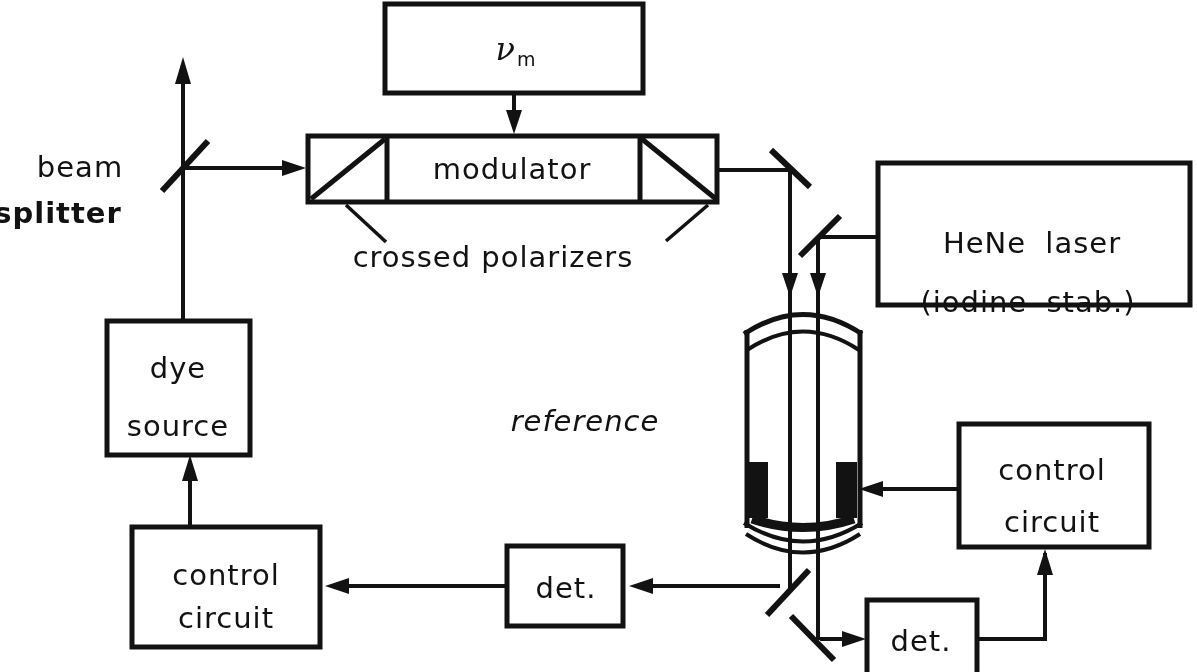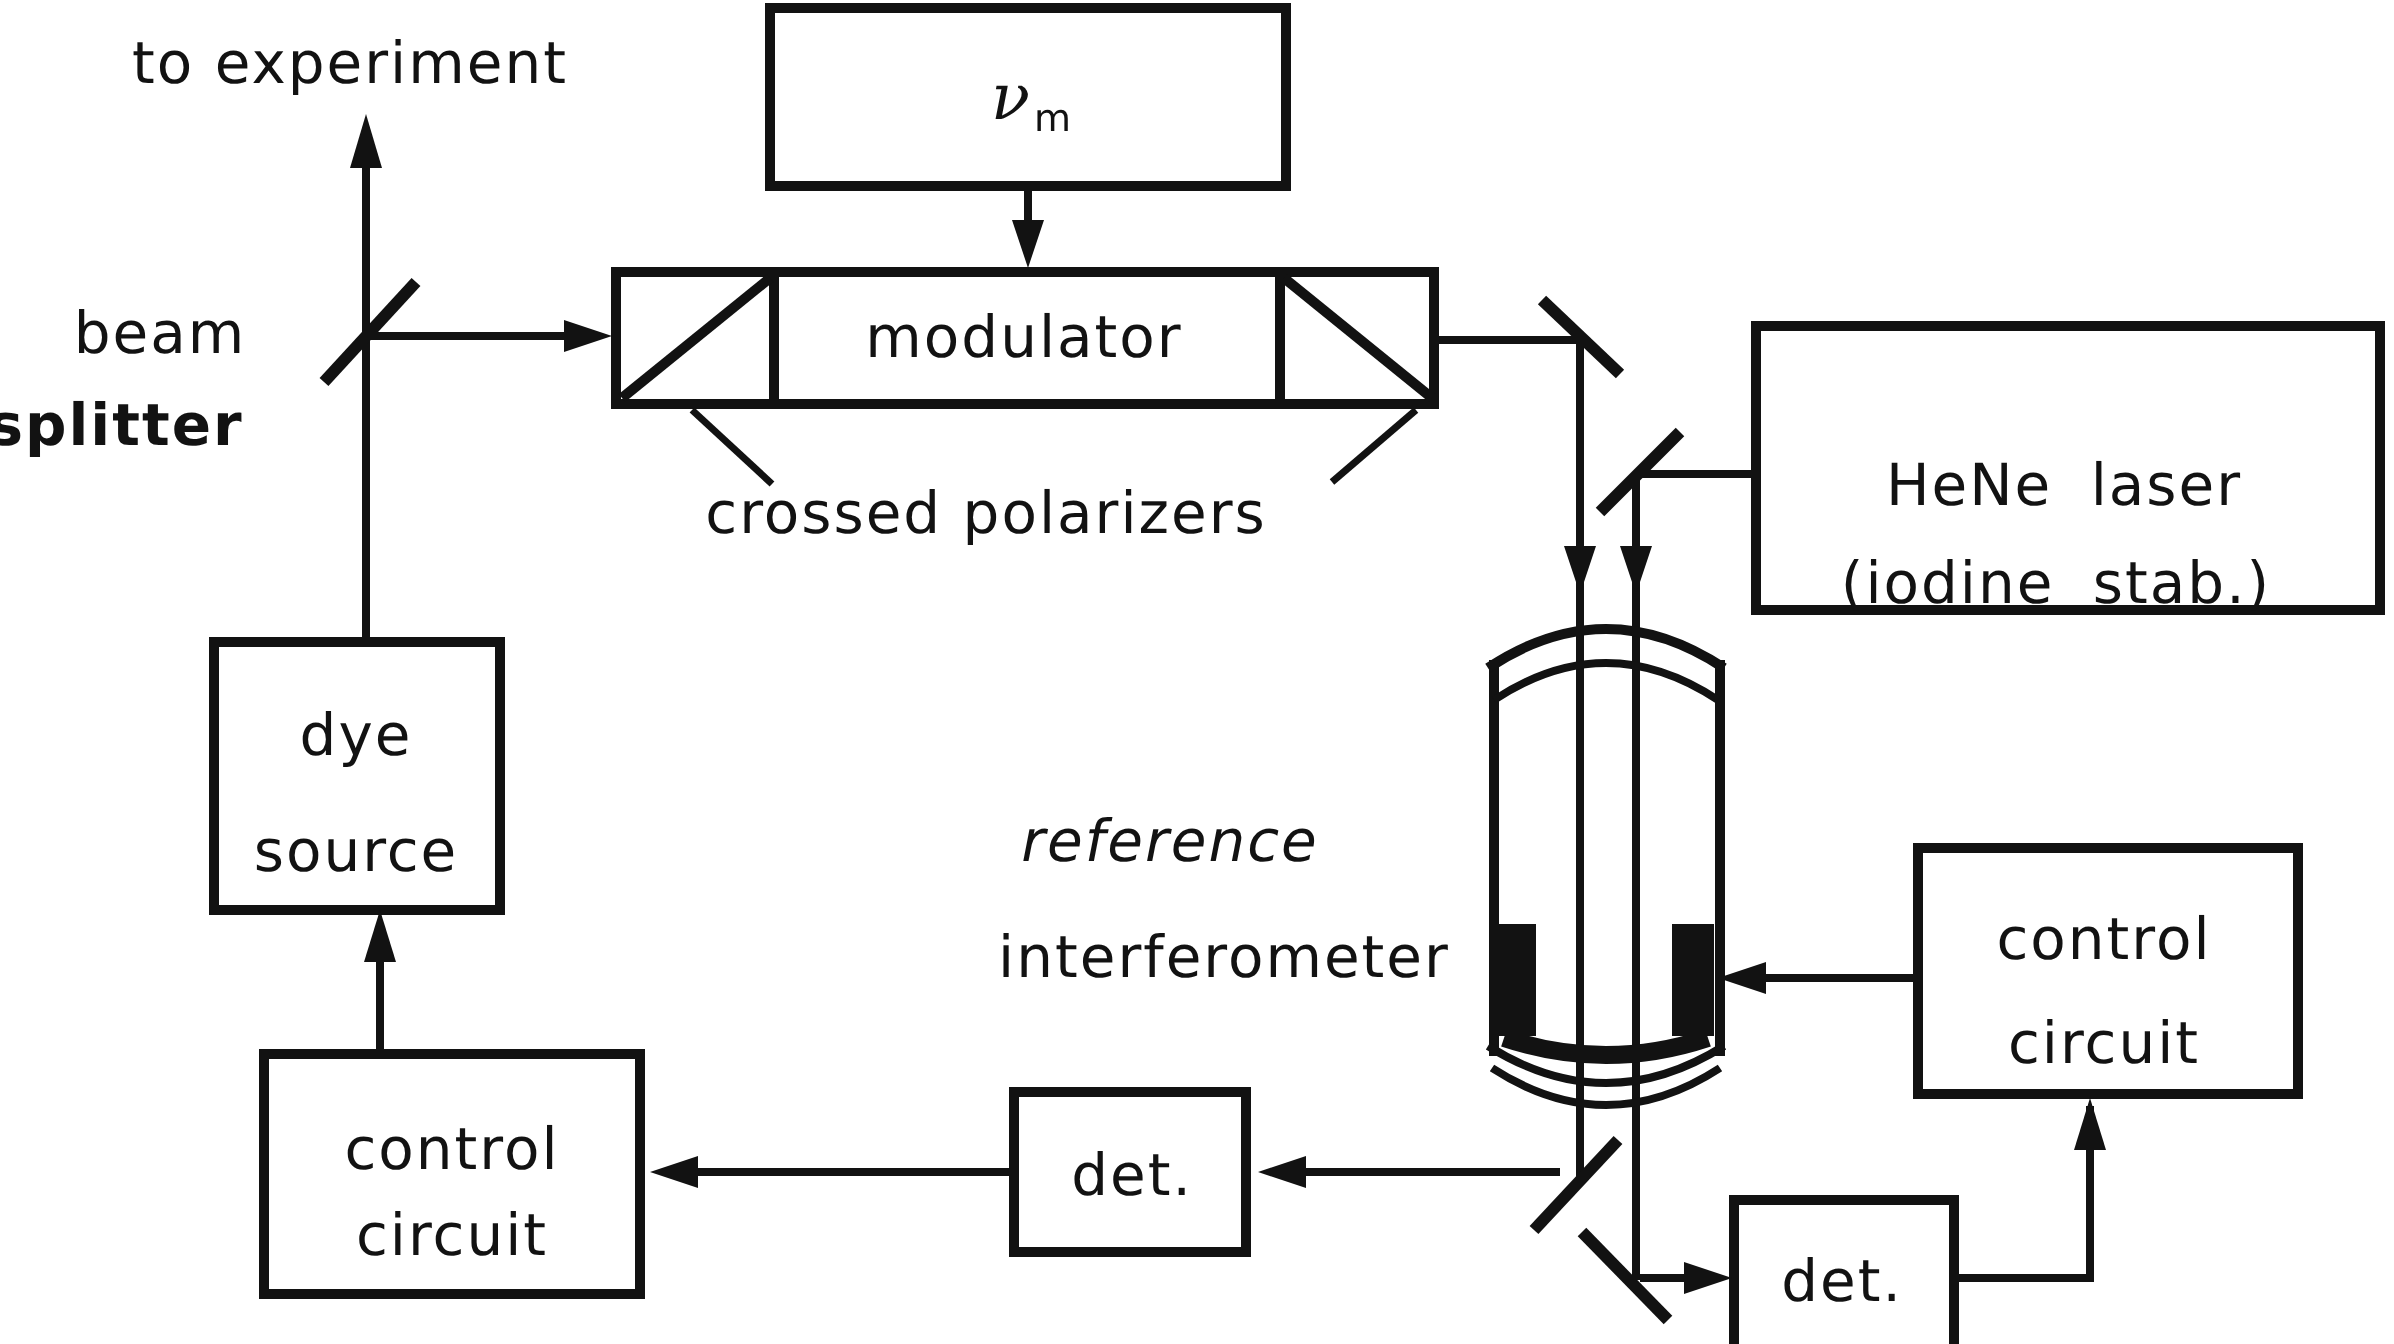--- a/index.html
+++ b/index.html
@@ -93,37 +93,35 @@
       <polygon points="818,297 810,273 826,273"></polygon>
       <polygon points="859,489 883,481 883,497"></polygon>
       <polygon points="629,586 653,578 653,594"></polygon>
       <polygon points="325,586 349,578 349,594"></polygon>
       <polygon points="866,639 842,631 842,647"></polygon>
       <polygon points="1045,549 1037,575 1053,575"></polygon>
       <polygon points="190,455 182,481 198,481"></polygon>
     </g>
   </svg>
 
-  <div class="lbl" style="left:175px; top:32px;">to experiment</div>
   <div class="lbl" style="left:80px;  top:167px;">beam</div>
   <div class="lbl" style="left:58px;  top:213px;font-weight:bold;">splitter</div>
 
   <div class="lbl" style="left:516px; top:51px;"><span class="nu">ν</span><span class="nu-sub">m</span></div>
 
   <div class="lbl" style="left:493px; top:257px;">crossed polarizers</div>
   <div class="lbl" style="left:512px; top:169px;">modulator</div>
 
   <div class="lbl wide" style="left:1032px; top:212px;">HeNe laser</div>
-  <div class="lbl wide" style="left:1028px; top:261px;">(iodine stab.)</div>
+  <div class="lbl wide" style="left:1028px; top:271px;">(iodine stab.)</div>
 
   <div class="lbl" style="left:178px; top:368px;">dye</div>
   <div class="lbl" style="left:178px; top:426px;">source</div>
 
   <div class="lbl" style="left:585px; top:421px;font-style:italic;">reference</div>
-  <div class="lbl" style="left:612px; top:479px;">interferometer</div>
 
   <div class="lbl" style="left:226px; top:575px;">control</div>
   <div class="lbl" style="left:226px; top:618px;">circuit</div>
 
   <div class="lbl" style="left:566px; top:588px;">det.</div>
 
   <div class="lbl" style="left:1052px; top:470px;">control</div>
   <div class="lbl" style="left:1052px; top:522px;">circuit</div>
 
   <div class="lbl" style="left:921px; top:641px;">det.</div>

